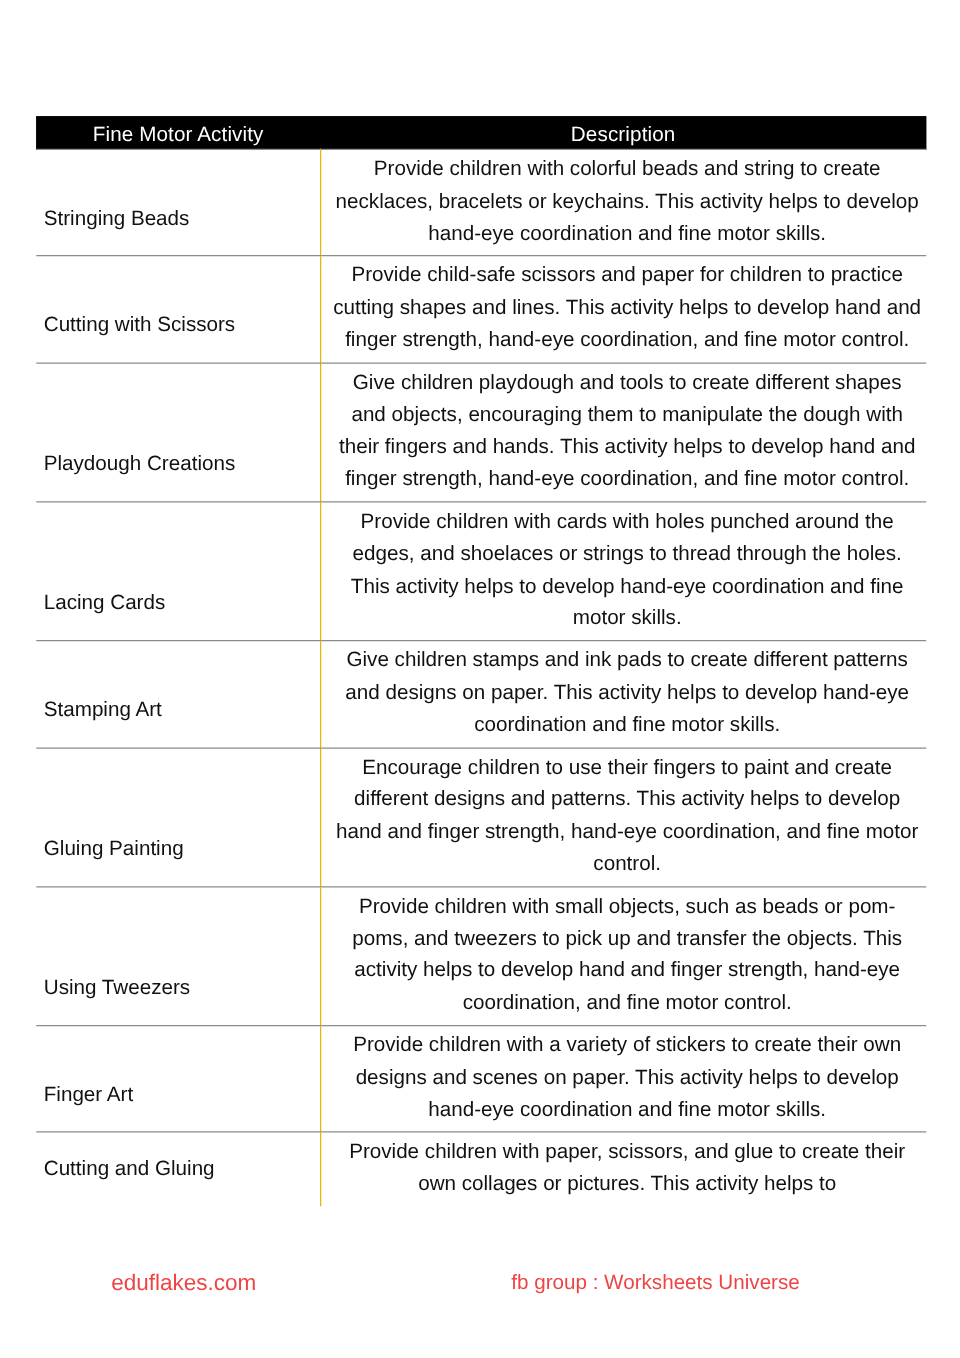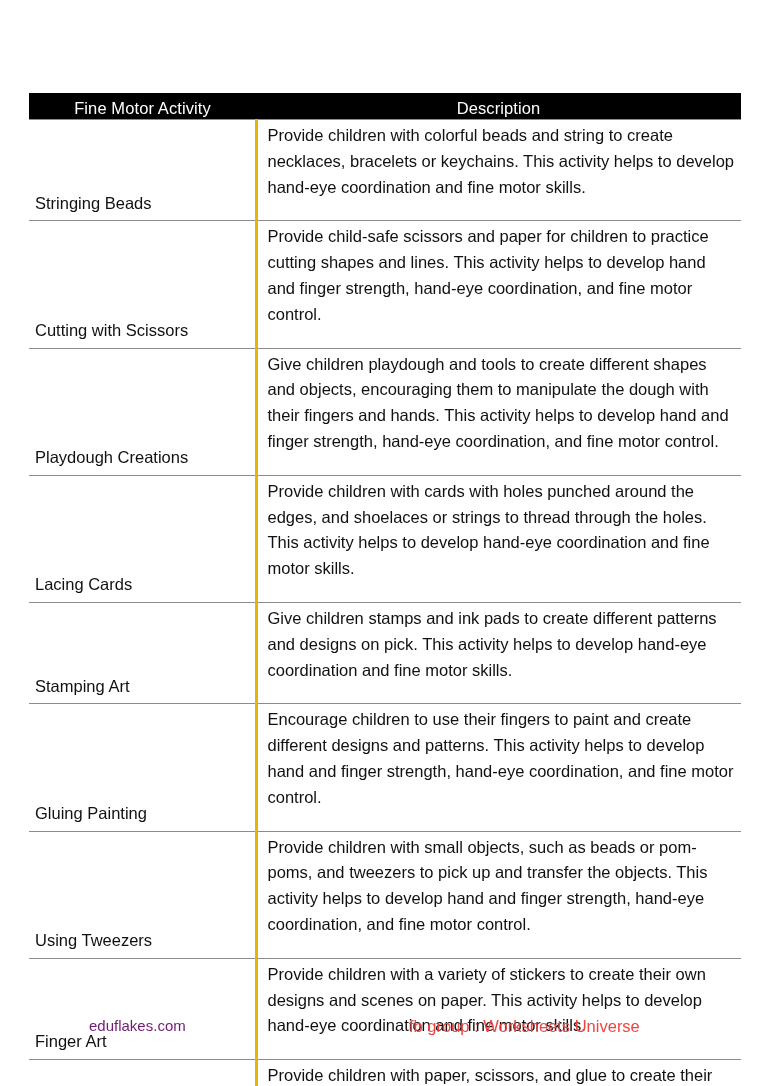--- a/index.html
+++ b/index.html
@@ -61,50 +61,51 @@
     border-left: none;
     border-right: none;
     font-size: 16.5px;
     line-height: 25.8px;
     padding: 0;
     color: #111111;
   }
 
   tbody td.activity-cell {
     vertical-align: bottom;
-    padding: 0 6px 4px 6px;
-    border-right: 3px solid #eab308;
+    padding: 0 6px 16px 6px;
+    border-right: 1px solid #eab308;
     white-space: nowrap;
   }
 
   tbody td.desc-cell {
     vertical-align: top;
-    padding: 3px 4px 20px 10px;
+    padding: 3px 4px 4px 10px;
+    text-align: center;
   }
 
   tbody tr.truncated-row td {
     border-bottom: none;
     margin-top: 15px;
   }
 
   .footer {
     position: absolute;
     left: 29px;
     top: 1014px;
     width: 712px;
     height: 30px;
   }
 
   .footer-left {
     position: absolute;
     left: 60px;
     top: 0;
-    font-size: 15px;
+    font-size: 18px;
     line-height: 24px;
-    color: #701a75;
+    color: #ef4444;
   }
 
   .footer-right {
     position: absolute;
     left: 380px;
     top: 0;
     font-size: 16.5px;
     line-height: 24px;
     color: #ef4444;
     white-space: nowrap;
@@ -139,21 +140,21 @@
           <tr>
             <td class="activity-cell">Playdough Creations</td>
             <td class="desc-cell">Give children playdough and tools to create different shapes and objects, encouraging them to manipulate the dough with their fingers and hands. This activity helps to develop hand and finger strength, hand-eye coordination, and fine motor control.</td>
           </tr>
           <tr>
             <td class="activity-cell">Lacing Cards</td>
             <td class="desc-cell">Provide children with cards with holes punched around the edges, and shoelaces or strings to thread through the holes. This activity helps to develop hand-eye coordination and fine motor skills.</td>
           </tr>
           <tr>
             <td class="activity-cell">Stamping Art</td>
-            <td class="desc-cell">Give children stamps and ink pads to create different patterns and designs on pick. This activity helps to develop hand-eye coordination and fine motor skills.</td>
+            <td class="desc-cell">Give children stamps and ink pads to create different patterns and designs on paper. This activity helps to develop hand-eye coordination and fine motor skills.</td>
           </tr>
           <tr>
             <td class="activity-cell">Gluing Painting</td>
             <td class="desc-cell">Encourage children to use their fingers to paint and create different designs and patterns. This activity helps to develop hand and finger strength, hand-eye coordination, and fine motor control.</td>
           </tr>
           <tr>
             <td class="activity-cell">Using Tweezers</td>
             <td class="desc-cell">Provide children with small objects, such as beads or pom-poms, and tweezers to pick up and transfer the objects. This activity helps to develop hand and finger strength, hand-eye coordination, and fine motor control.</td>
           </tr>
           <tr>

